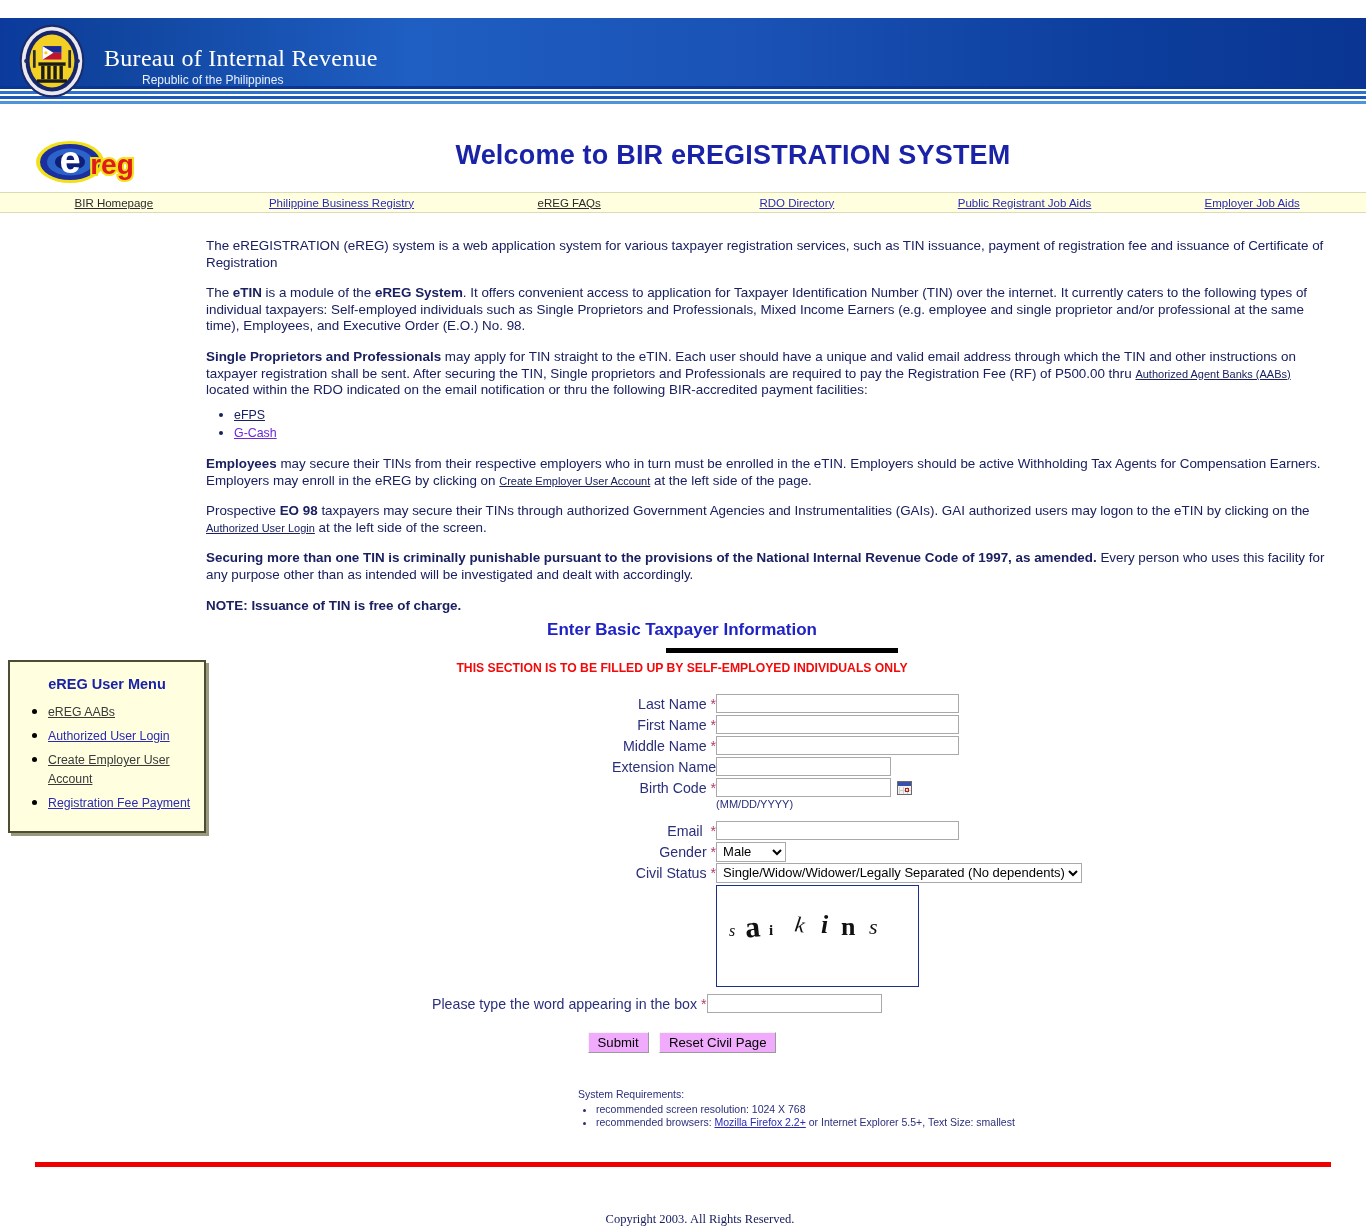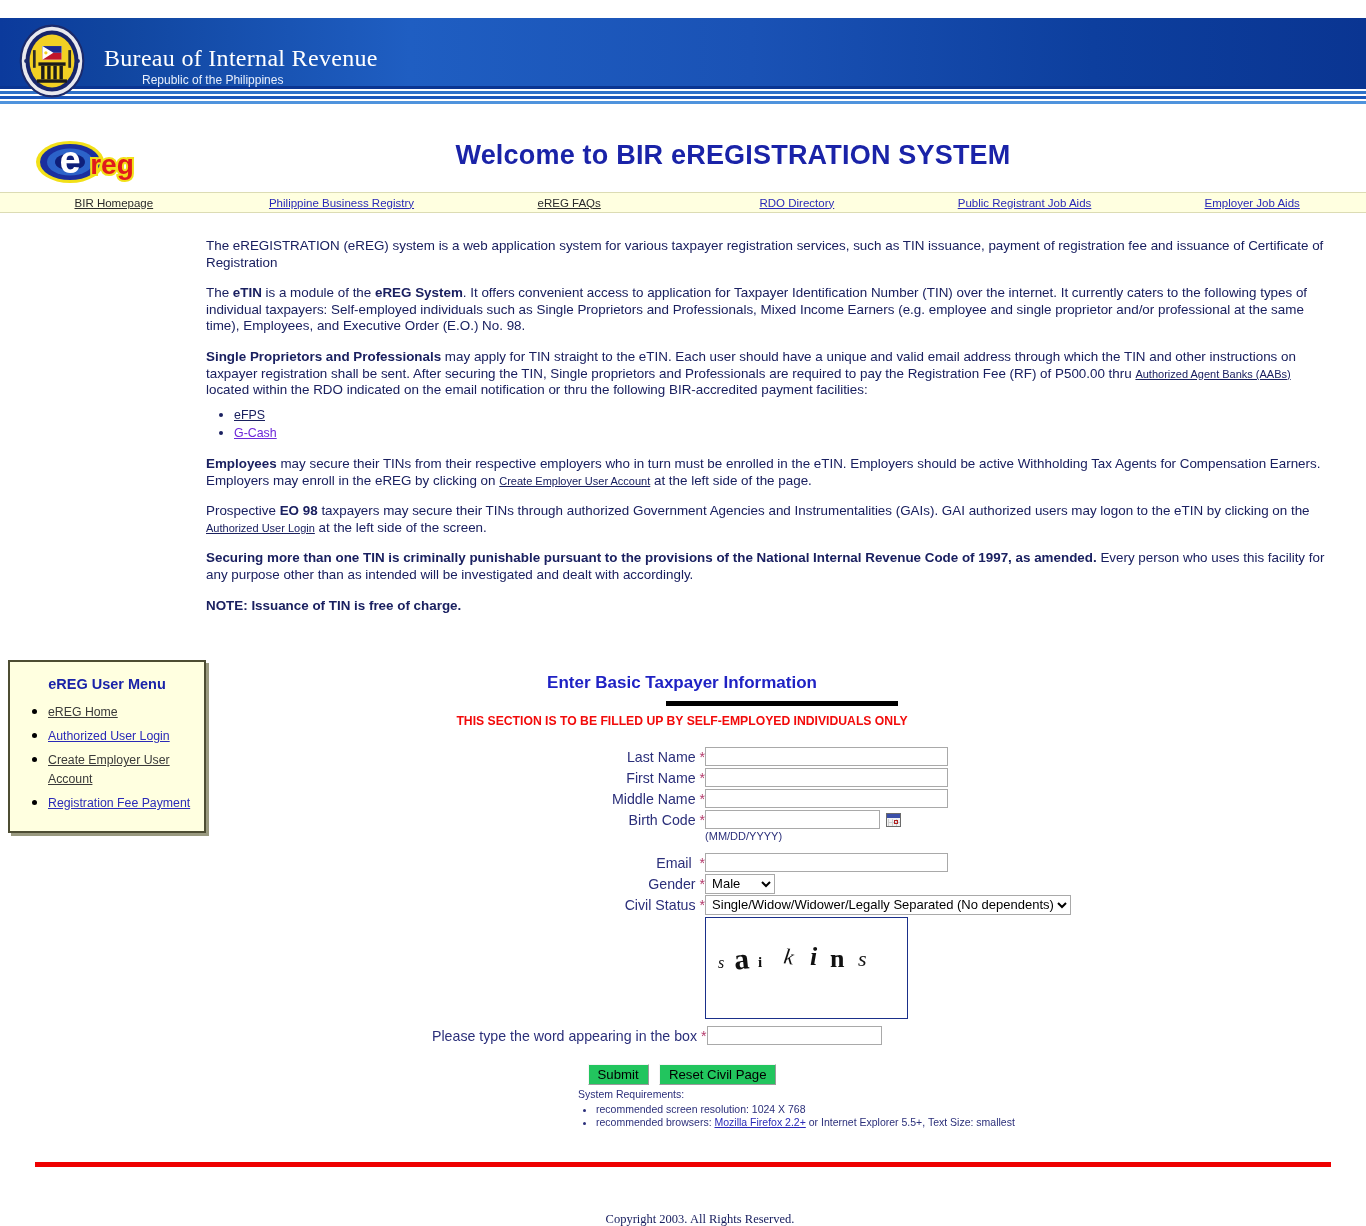--- a/index.html
+++ b/index.html
@@ -72,21 +72,21 @@
   }
   .usermenu h3 {
     margin: 4px 0 10px 0; text-align: center; font-size: 14.5px; color: #1a23a8; font-weight: bold;
   }
   .usermenu ul { margin: 0; padding-left: 30px; }
   .usermenu li { margin: 0 0 5px 0; list-style: disc; line-height: 18px; }
   .usermenu li a { font-size: 12.3px; text-decoration: underline; color: #2a2ab8; }
   .usermenu li a.visited { color: #3a3a3a; }
 
   
-  .form-area { position: absolute; left: 0; top: 673px; width: 1348px; }
+  .form-area { position: absolute; left: 0; top: 620px; width: 1348px; }
   .form-title {
     text-align: center; color: #1f22c4; font-size: 17px; font-weight: bold;
     padding-left: 16px;
   }
   .rule { width: 232px; height: 5px; background: #000; margin: 8px auto 8px auto; margin-left: 666px; }
   .redwarn { text-align: center; color: #f20a0a; font-size: 12.2px; font-weight: bold; padding-left: 16px; }
 
   table.fields { border-collapse: collapse; margin: 18px 0 0 0; }
   table.fields td { padding: 0; vertical-align: middle; }
   td.lbl {
@@ -121,21 +121,21 @@
     width: 203px; height: 102px; border: 1px solid #1a2f8a; background: #fff;
     position: relative; overflow: hidden;
   }
   .captcha-box span {
     position: absolute; font-family: "Liberation Serif", serif; color: #111;
   }
 
   .btnrow { text-align: center; padding-top: 18px; padding-left: 16px; }
   .btn {
     font-family: "Liberation Sans", sans-serif; font-size: 13.2px;
-    background: #22c55e; border: 1px solid #9a9a9a; padding: 2px 9px; color: #000;
+    background: #f0abfc; border: 1px solid #9a9a9a; padding: 2px 9px; color: #000;
     border-top-color:#f5f5f5; border-left-color:#f5f5f5; margin: 0 3px; cursor: pointer;
   }
 
   
   .sysreq {
     position: absolute; left: 578px; top: 1088px; color: #2b2f7a; font-size: 10.5px; line-height: 13px;
   }
   .sysreq ul { margin: 2px 0 0 0; padding-left: 18px; }
   .sysreq li { list-style: disc; }
   .sysreq a { color: #2a2ab8; text-decoration: underline; }
@@ -227,21 +227,21 @@
   <p><span>Prospective </span><b>EO 98</b><span> taxpayers may secure their TINs through authorized Government Agencies and Instrumentalities (GAIs). GAI authorized users may logon to the eTIN by clicking on the </span><a href="#" class="small">Authorized User Login</a><span> at the left side of the screen.</span></p>
 
   <p><b>Securing more than one TIN is criminally punishable pursuant to the provisions of the National Internal Revenue Code of 1997, as amended.</b><span> Every person who uses this facility for any purpose other than as intended will be investigated and dealt with accordingly.</span></p>
 
   <p><b>NOTE: Issuance of TIN is free of charge.</b></p>
 </div>
 
 <div class="usermenu">
   <h3>eREG User Menu</h3>
   <ul>
-    <li><a href="#" class="visited">eREG Home</a></li>
+    <li><a href="#" class="visited">eREG AABs</a></li>
     <li><a href="#">Authorized User Login</a></li>
     <li><a href="#" class="visited">Create Employer User Account</a></li>
     <li><a href="#">Registration Fee Payment</a></li>
   </ul>
 </div>
 
 <div class="form-area">
   <div class="form-title">Enter Basic Taxpayer Information</div>
   <div class="rule"></div>
   <div class="redwarn">THIS SECTION IS TO BE FILLED UP BY SELF-EMPLOYED INDIVIDUALS ONLY</div>
@@ -252,20 +252,24 @@
       <td class="lbl"><span>Last Name</span> <span class="ast">*</span></td>
       <td><input class="inp w-long" type="text" value="" style=""></td>
     </tr>
     <tr>
       <td class="lbl"><span>First Name</span> <span class="ast">*</span></td>
       <td><input class="inp w-long" type="text" value="" style=""></td>
     </tr>
     <tr>
       <td class="lbl"><span>Middle Name</span> <span class="ast">*</span></td>
       <td><input class="inp w-long" type="text" value="" style=""></td>
+    </tr>
+    <tr>
+      <td class="lbl"><span>Extension Name</span></td>
+      <td><input class="inp w-mid" type="text" value="" style=""></td>
     </tr>
     <tr>
       <td class="lbl"><span>Birth Code</span> <span class="ast">*</span></td>
       <td>
         <input class="inp w-mid" type="text" value="" style=""><span class="cal-icon"><span class="cgrid"></span><span class="chead"></span><span class="cdot"></span></span>
       </td>
     </tr>
     <tr>
       <td></td>
       <td class="hint">(MM/DD/YYYY)</td>

